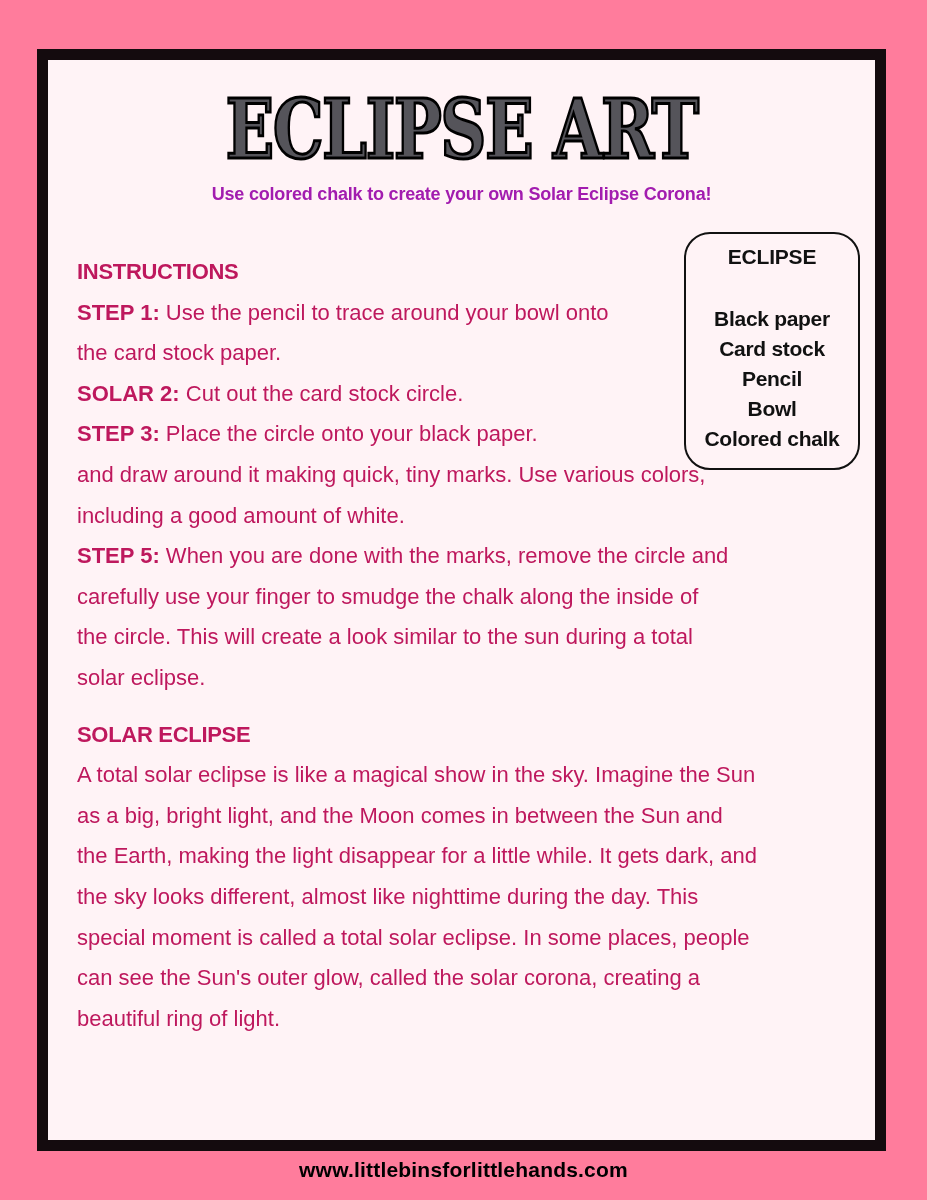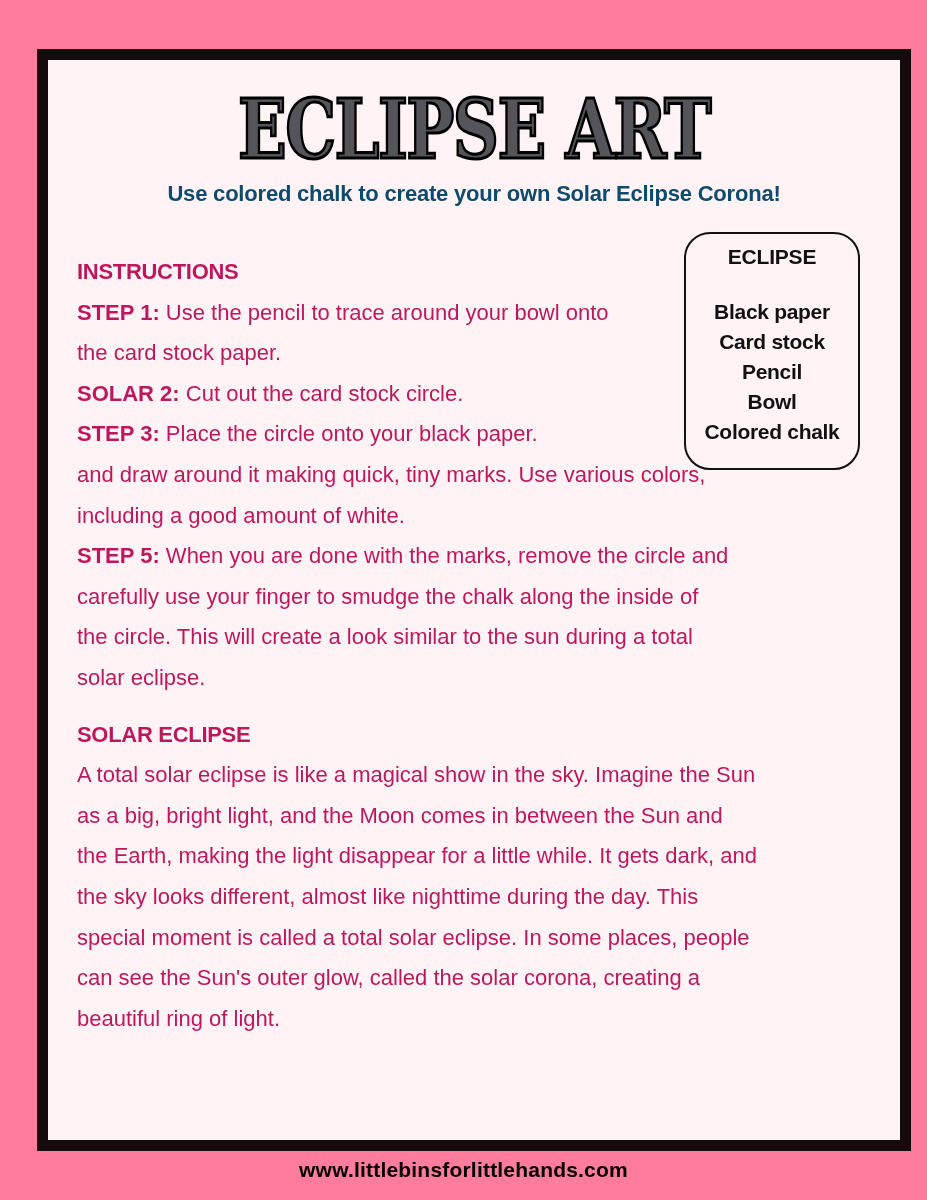--- a/index.html
+++ b/index.html
@@ -10,21 +10,20 @@
     overflow: hidden;
     font-family: "Liberation Sans", "DejaVu Sans", sans-serif;
     color: #111;
   }
   .frame {
     position: absolute;
     left: 37px; top: 49px;
     width: 827px; height: 1080px;
     border: 11px solid #140B0E;
     background: #FFF3F6;
-    padding-left: 25px;
   }
   .title {
     position: absolute;
     left: 0; right: 0; top: 28px;
     text-align: center;
     font-family: "DejaVu Serif", "Liberation Serif", serif;
     font-weight: bold;
     font-size: 82px;
     line-height: 82px;
     color: #55545A;
@@ -32,23 +31,23 @@
     letter-spacing: -2px;
     transform: scaleX(0.78);
     transform-origin: center;
     white-space: nowrap;
   }
   .subtitle {
     position: absolute;
     left: 0; right: 0; top: 121px;
     text-align: center;
     font-weight: bold;
-    font-size: 22px;
+    font-size: 18px;
     line-height: 26px;
-    color: #0c4a6e;
+    color: #a21caf;
     letter-spacing: -0.2px;
   }
   .content {
     position: absolute;
     left: 29px; top: 192px;
     width: 780px;
     font-size: 22px;
     line-height: 40.6px;
     color: #be185d;
   }
@@ -70,21 +69,21 @@
     background: #FFF3F6;
   }
   .supplies-title {
     margin-top: 9px;
     font-weight: bold;
     font-size: 21px;
     line-height: 28px;
     letter-spacing: -0.2px;
   }
   .supplies-list {
-    margin-top: 26px;
+    margin-top: 33px;
     font-weight: bold;
     font-size: 21px;
     line-height: 30px;
     letter-spacing: -0.3px;
   }
   .footer {
     position: absolute;
     left: 0; right: 0; top: 1156px;
     text-align: center;
     font-weight: bold;

